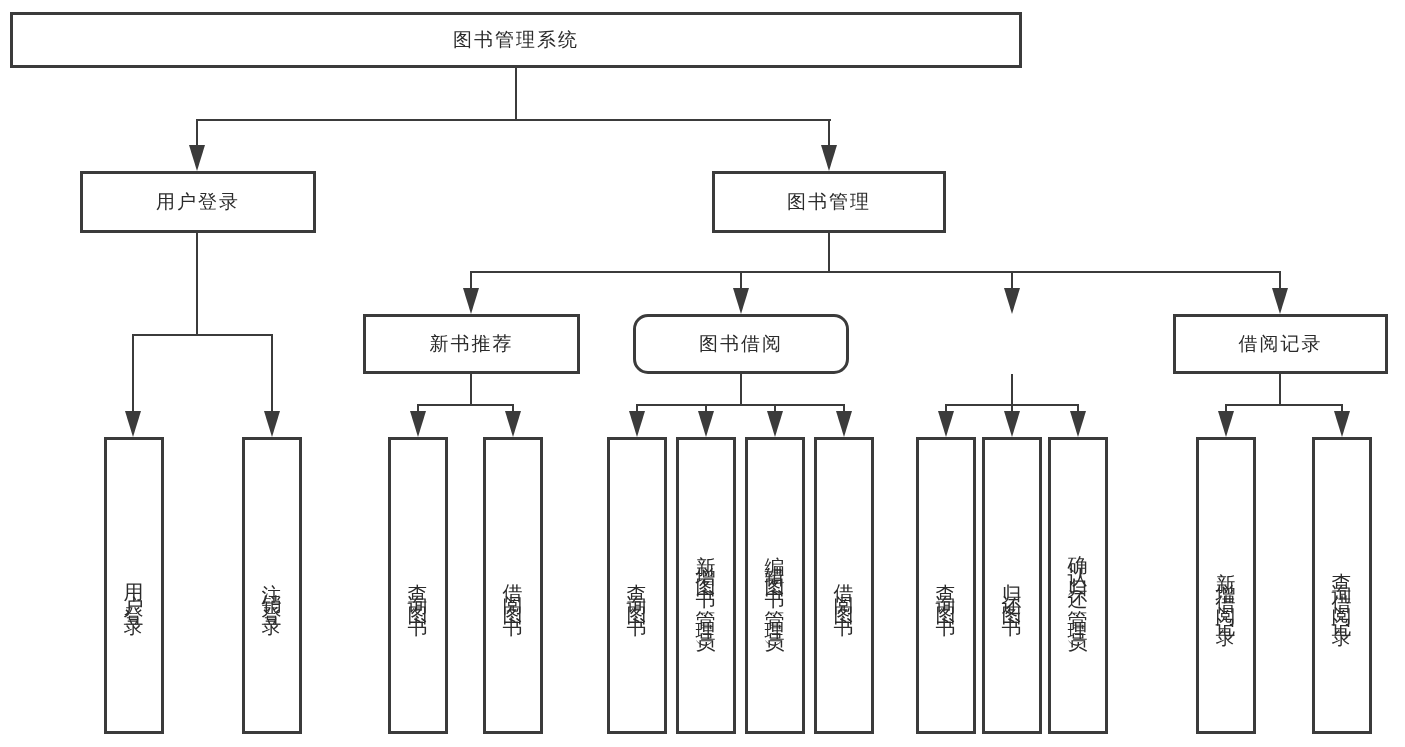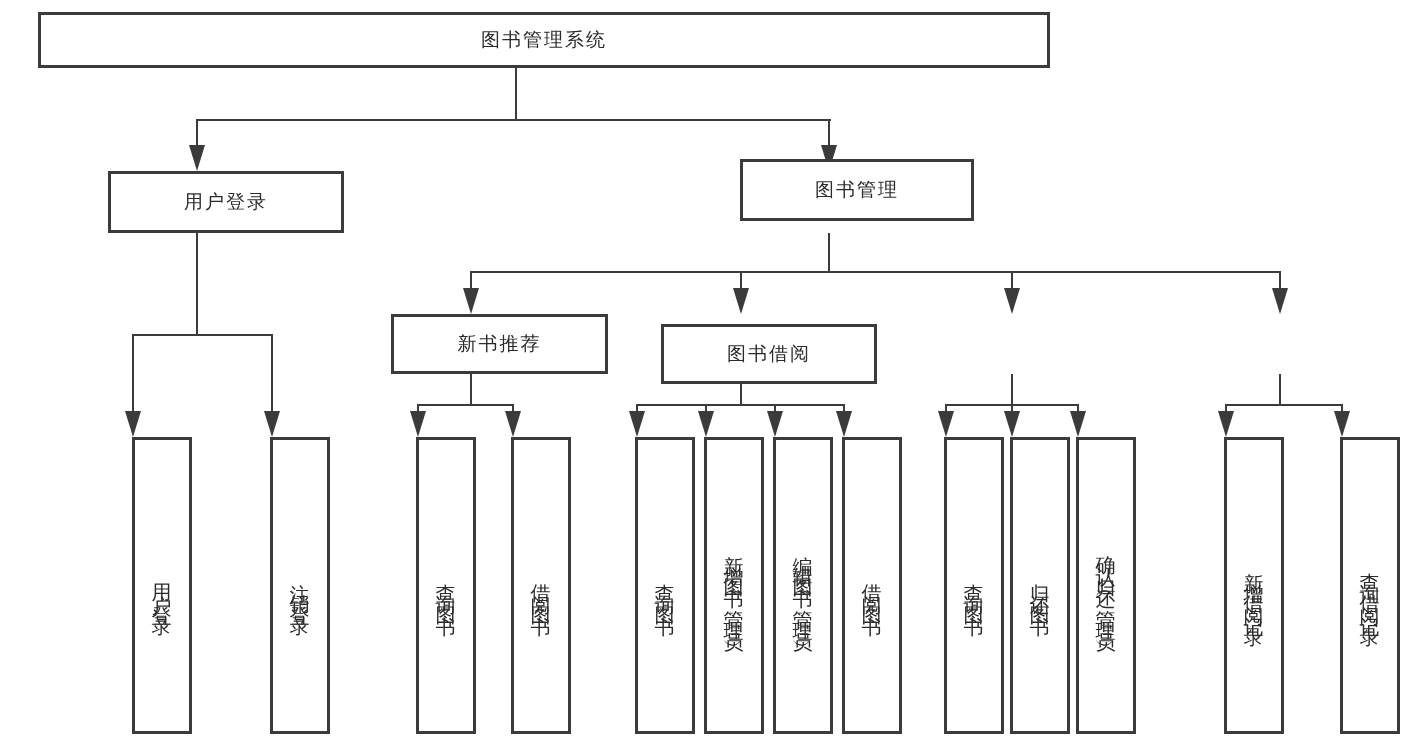--- a/index.html
+++ b/index.html
@@ -21,21 +21,20 @@
     background: #ffffff;
     border: 3px solid #3b3b3b;
     display: flex;
     align-items: center;
     justify-content: center;
     color: #2b2b2b;
     font-size: 19px;
     letter-spacing: 2px;
     text-align: center;
     z-index: 2;
-    margin-left: 28px;
   }
   .vbox {
     writing-mode: vertical-rl;
     font-size: 20px;
     letter-spacing: 11px;
     line-height: 1;
     padding-top: 8px;
   }
   .vline, .hline {
     position: absolute;
@@ -76,21 +75,21 @@
   <div class="vline" style="left:515px; top:68px; height:52px;"></div>
   <div class="hline" style="left:196px; top:119px; width:635px;"></div>
   <div class="vline" style="left:196px; top:119px; height:28px;"></div>
   <div class="arrow" style="left:189px; top:145px;"></div>
   <div class="vline" style="left:828px; top:119px; height:28px;"></div>
   <div class="arrow" style="left:821px; top:145px;"></div>
 
   <div class="box" style="left:80px; top:171px; width:236px; height:62px;">
     <span>用户登录</span>
   </div>
-  <div class="box" style="left:712px; top:159px; width:234px; height:62px;">
+  <div class="box" style="left:712px; top:171px; width:234px; height:62px;">
     <span>图书管理</span>
   </div>
 
   <div class="vline" style="left:196px; top:233px; height:103px;"></div>
   <div class="hline" style="left:132px; top:334px; width:141px;"></div>
   <div class="vline" style="left:132px; top:334px; height:78px;"></div>
   <div class="arrow" style="left:125px; top:411px;"></div>
   <div class="vline" style="left:271px; top:334px; height:78px;"></div>
   <div class="arrow" style="left:264px; top:411px;"></div>
 
@@ -101,22 +100,25 @@
   <div class="vline" style="left:740px; top:271px; height:18px;"></div>
   <div class="arrow" style="left:733px; top:288px;"></div>
   <div class="vline" style="left:1011px; top:271px; height:18px;"></div>
   <div class="arrow" style="left:1004px; top:288px;"></div>
   <div class="vline" style="left:1279px; top:271px; height:18px;"></div>
   <div class="arrow" style="left:1272px; top:288px;"></div>
 
   <div class="box" style="left:363px; top:314px; width:217px; height:60px;font-family:Liberation Mono, monospace;">
     <span>新书推荐</span>
   </div>
-  <div class="box" style="left:633px; top:324px; width:216px; height:60px;">
+  <div class="box" style="left:633px; top:314px; width:216px; height:60px;border-radius:15px;">
     <span>图书借阅</span>
+  </div>
+  <div class="box" style="left:1173px; top:314px; width:215px; height:60px;">
+    <span>借阅记录</span>
   </div>
 
   <div class="vline" style="left:470px; top:374px; height:32px;"></div>
   <div class="hline" style="left:417px; top:404px; width:97px;"></div>
   <div class="vline" style="left:417px; top:404px; height:10px;"></div>
   <div class="arrow" style="left:410px; top:411px;"></div>
   <div class="vline" style="left:512px; top:404px; height:10px;"></div>
   <div class="arrow" style="left:505px; top:411px;"></div>
 
   <div class="vline" style="left:740px; top:374px; height:32px;"></div>

